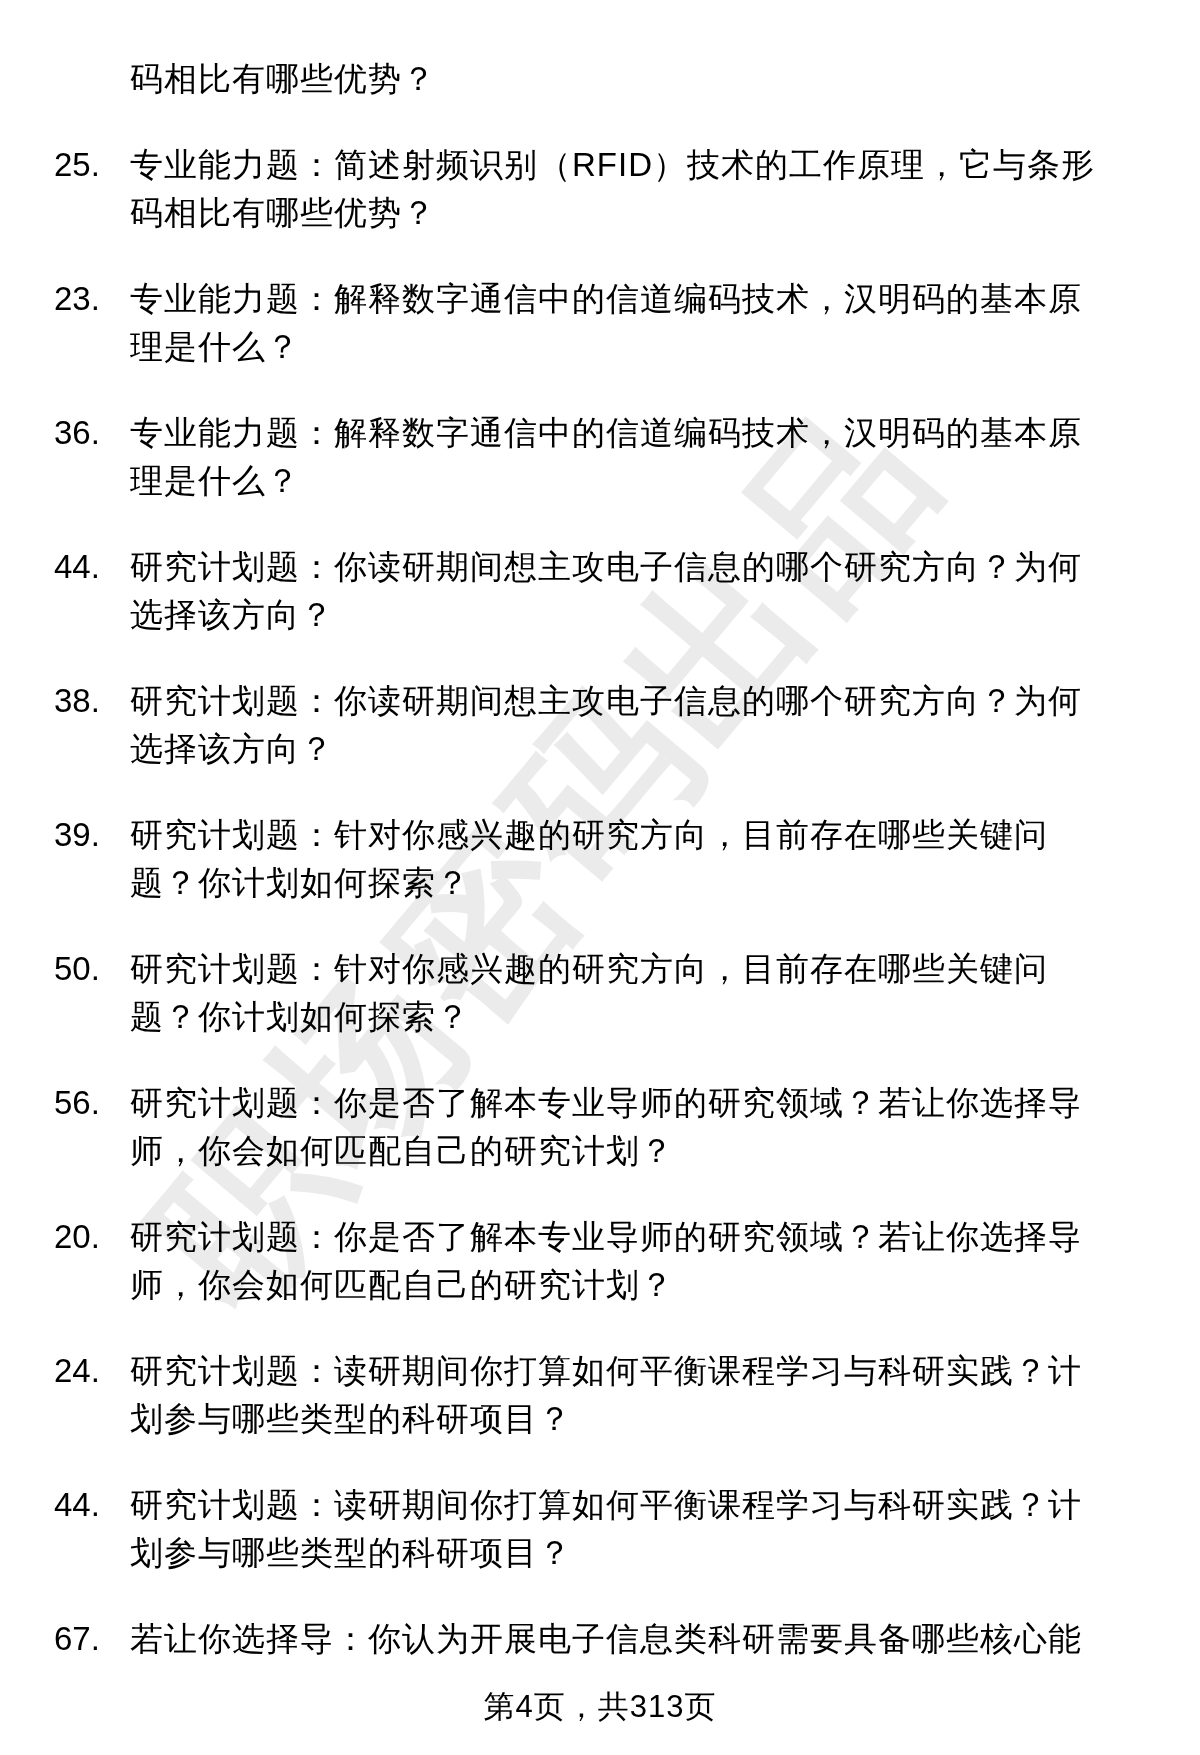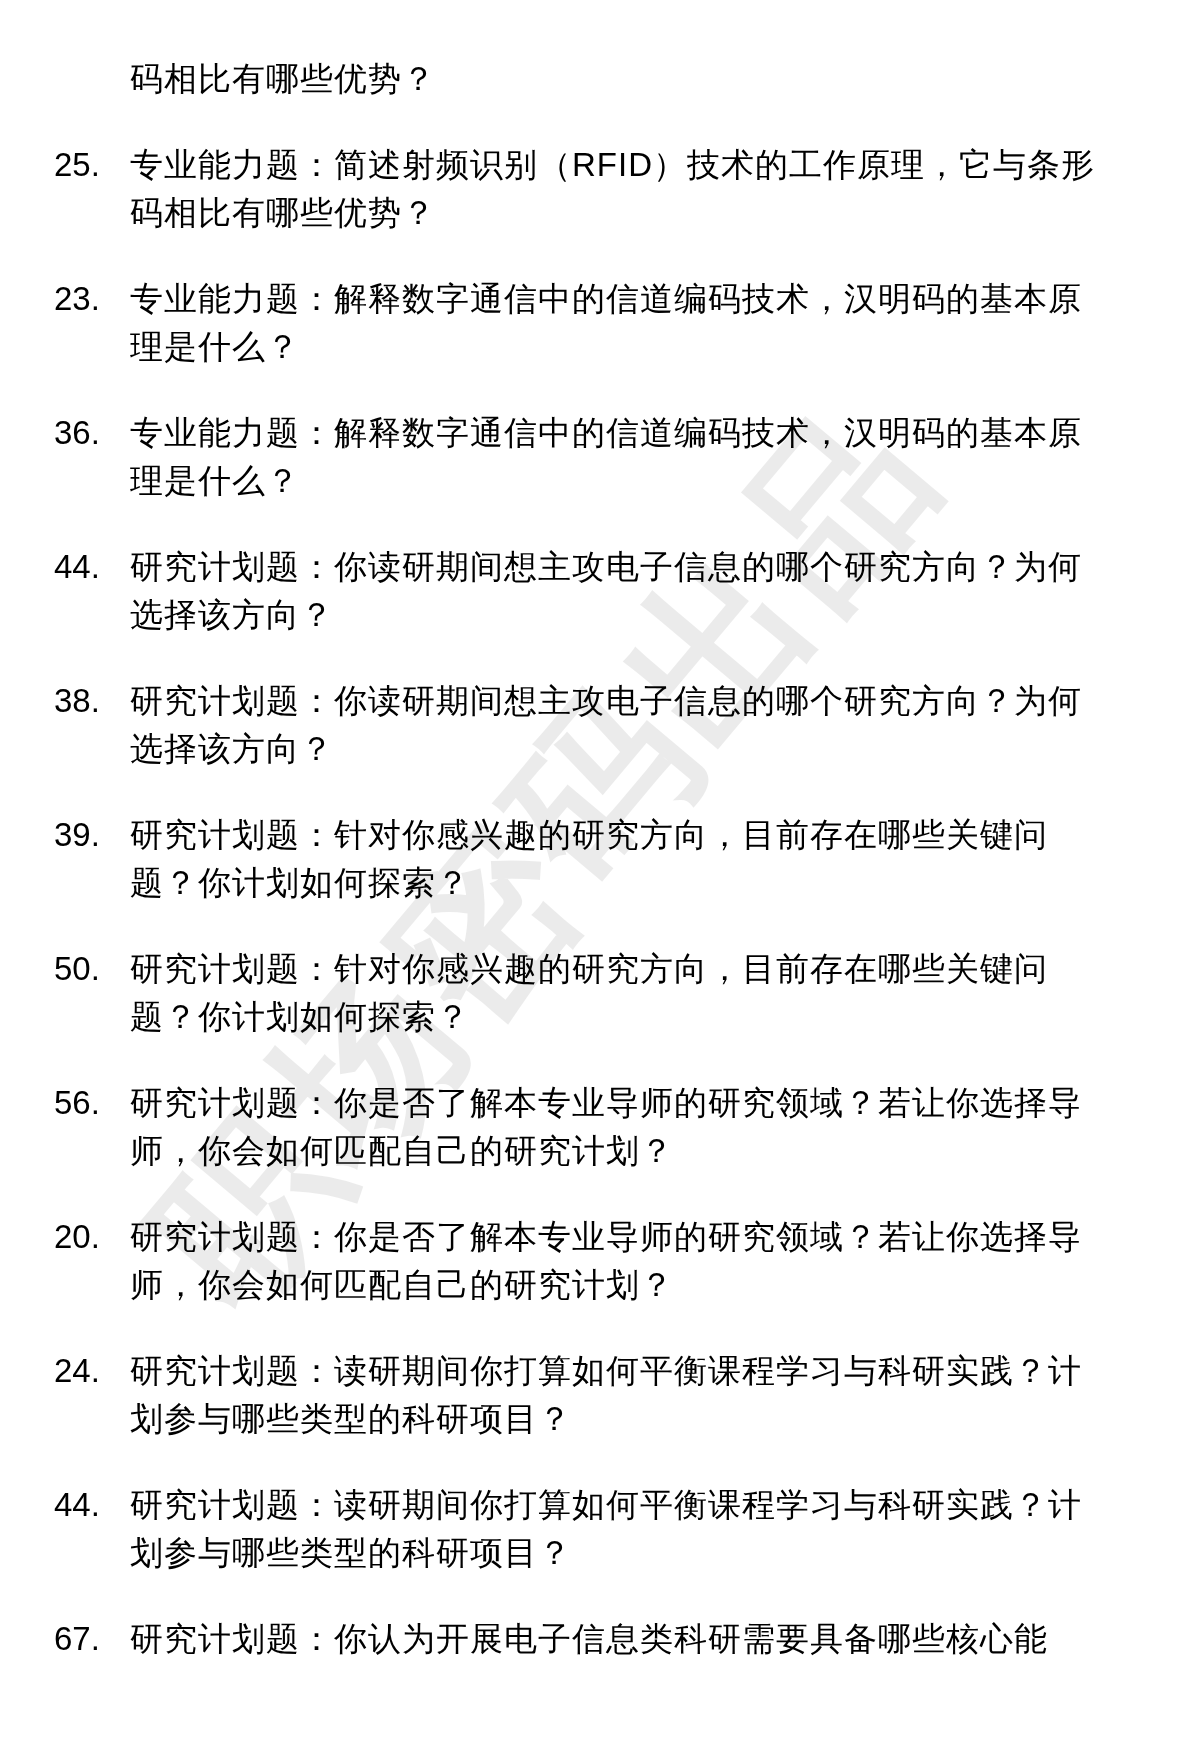--- a/index.html
+++ b/index.html
@@ -143,19 +143,20 @@
     </li>
 
     <li class="q">
       <span class="qnum">44.</span>
       <span class="qtext">研究计划题：读研期间你打算如何平衡课程学习与科研实践？计
 划参与哪些类型的科研项目？</span>
     </li>
 
     <li class="q">
       <span class="qnum">67.</span>
-      <span class="qtext">研究计划题：你认为开展电子信息类科研需要具备哪些核心能</span>
+      <span class="qtext">若让你选择导：你认为开展电子信息类科研需要具备哪些核心能</span>
     </li>
   </ol>
   </div>
 
+  <div class="footer">第4页，共313页</div>
 
 </div>
 
 </body></html>

